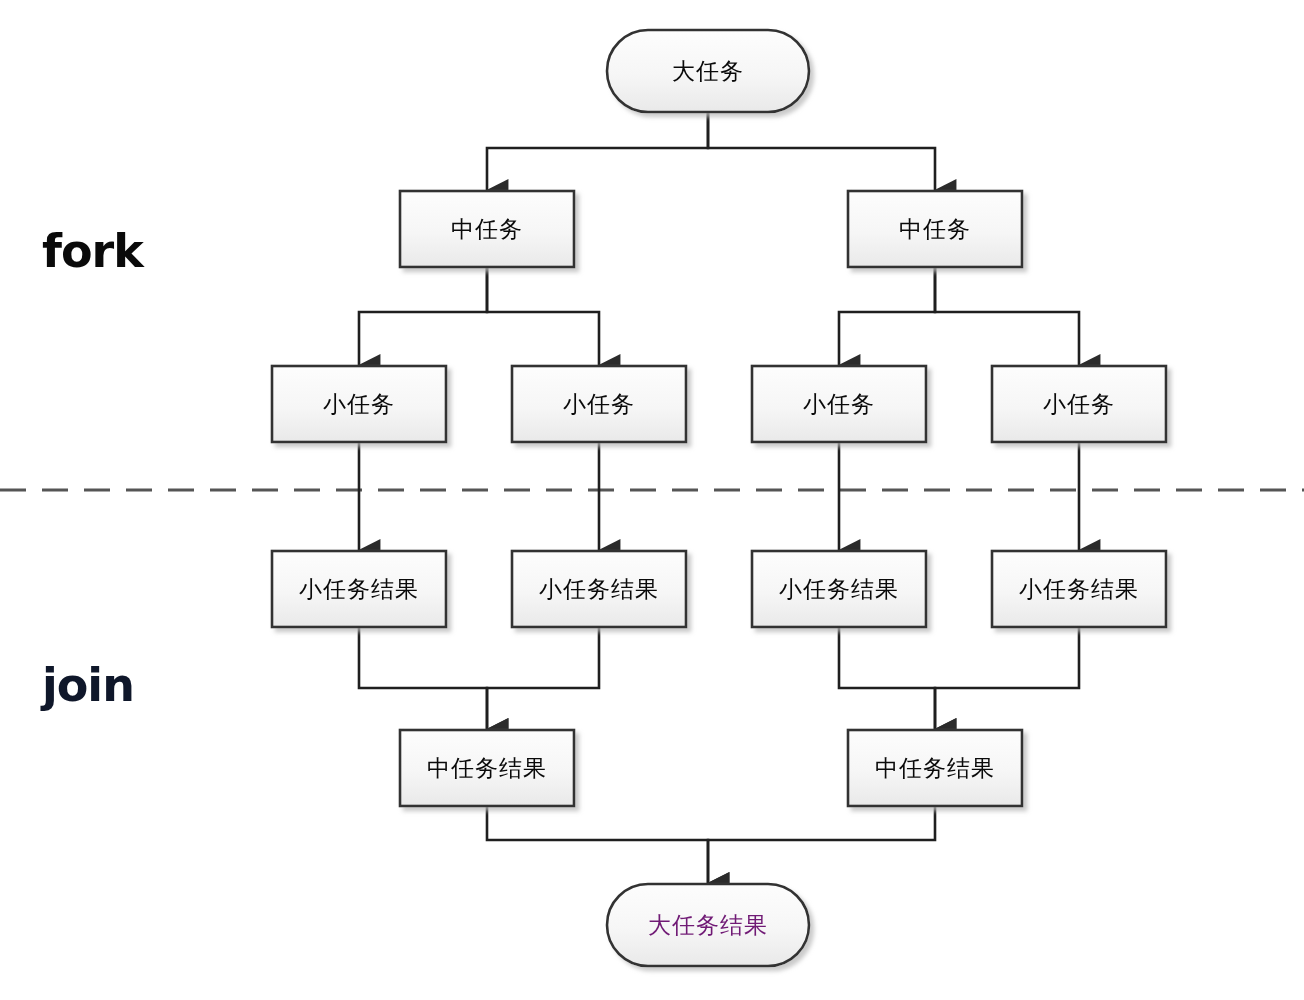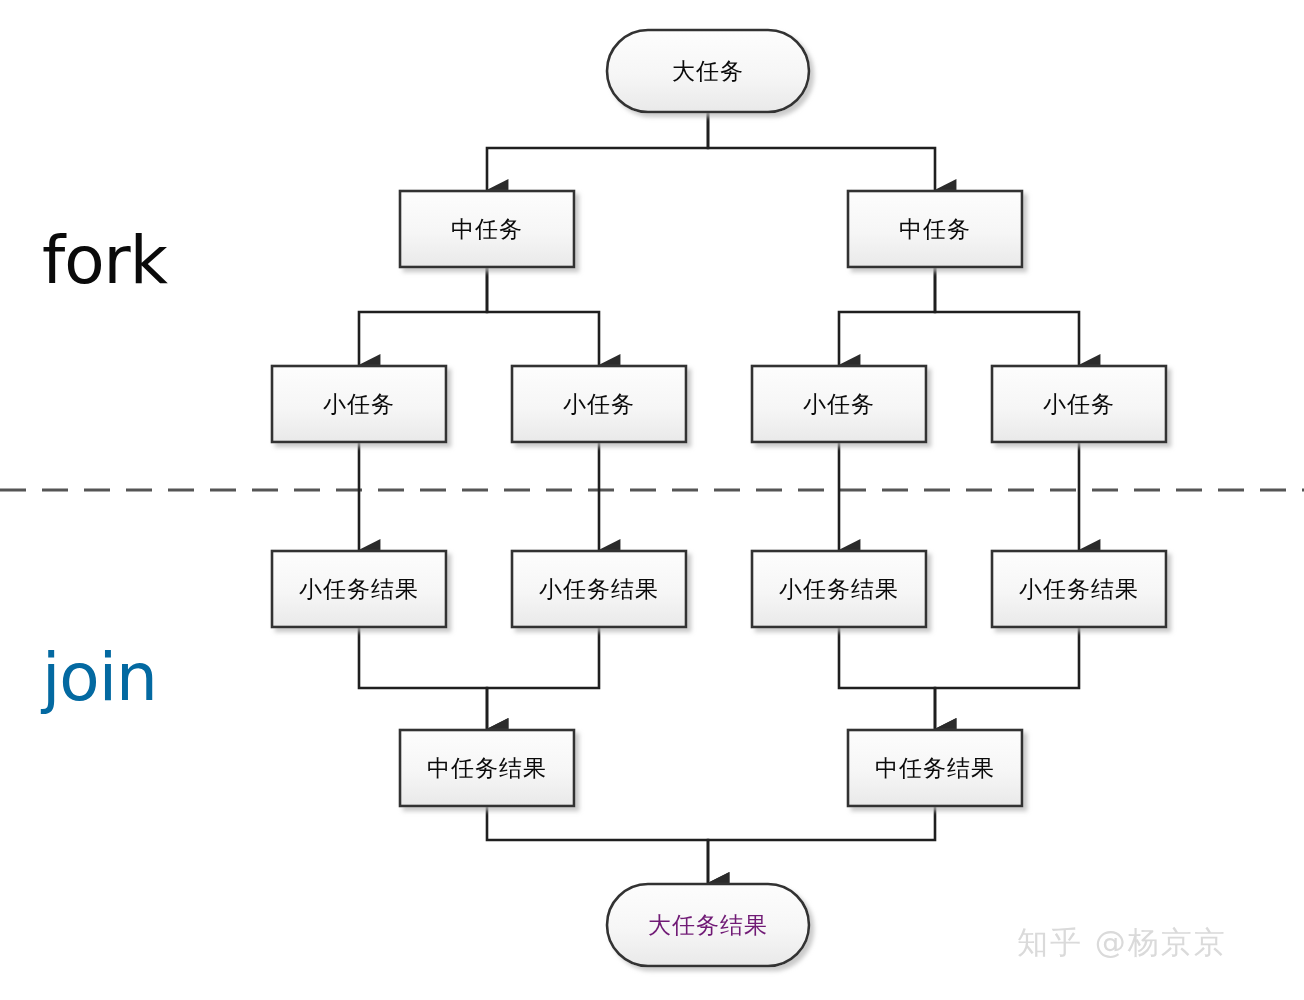--- a/index.html
+++ b/index.html
@@ -32,22 +32,22 @@
     font-family: "DejaVu Sans", "Liberation Sans", sans-serif;
     font-size: 23px;
     letter-spacing: 1px;
     white-space: nowrap;
     pointer-events: none;
   }
   .phase-label {
     position: absolute;
     color: #0a0a0a;
     font-family: "DejaVu Sans", "Liberation Sans", sans-serif;
-    font-weight: normal;
-    font-size: 66px;
+    font-weight: bold;
+    font-size: 46px;
     letter-spacing: -1px;
     line-height: 1;
   }
   .watermark {
     position: absolute;
     color: #dadada;
     font-family: "DejaVu Sans", "Liberation Sans", sans-serif;
     font-size: 31px;
     letter-spacing: 2px;
     white-space: nowrap;
@@ -123,17 +123,16 @@
       <div class="node-label" style="left: 272px; top: 551px; width: 174px; height: 76px; color: rgb(10, 10, 10);">小任务结果</div>
       <div class="node-label" style="left: 512px; top: 551px; width: 174px; height: 76px; color: rgb(10, 10, 10);">小任务结果</div>
       <div class="node-label" style="left: 752px; top: 551px; width: 174px; height: 76px; color: rgb(10, 10, 10);">小任务结果</div>
       <div class="node-label" style="left: 992px; top: 551px; width: 174px; height: 76px; color: rgb(10, 10, 10);">小任务结果</div>
       <div class="node-label" style="left: 400px; top: 730px; width: 174px; height: 76px; color: rgb(10, 10, 10);">中任务结果</div>
       <div class="node-label" style="left: 848px; top: 730px; width: 174px; height: 76px; color: rgb(10, 10, 10);">中任务结果</div>
       <div class="node-label" style="left: 607px; top: 884px; width: 202px; height: 82px; color: #701a75;">大任务结果</div>
     </div>
   <div id="phase-label-layer">
       <div class="phase-label" style="left: 42px; top: 228px; color: rgb(10, 10, 10);">fork</div>
-      <div class="phase-label" style="left: 42px; top: 645px; color: #0369a1;">join</div>
+      <div class="phase-label" style="left: 42px; top: 662px; color: #0f172a;">join</div>
     </div>
 
-  <div class="watermark" style="left: 1017px; top: 922px; color: rgb(218, 218, 218);">知乎 @杨京京</div>
 </div>
 
 </body></html>

